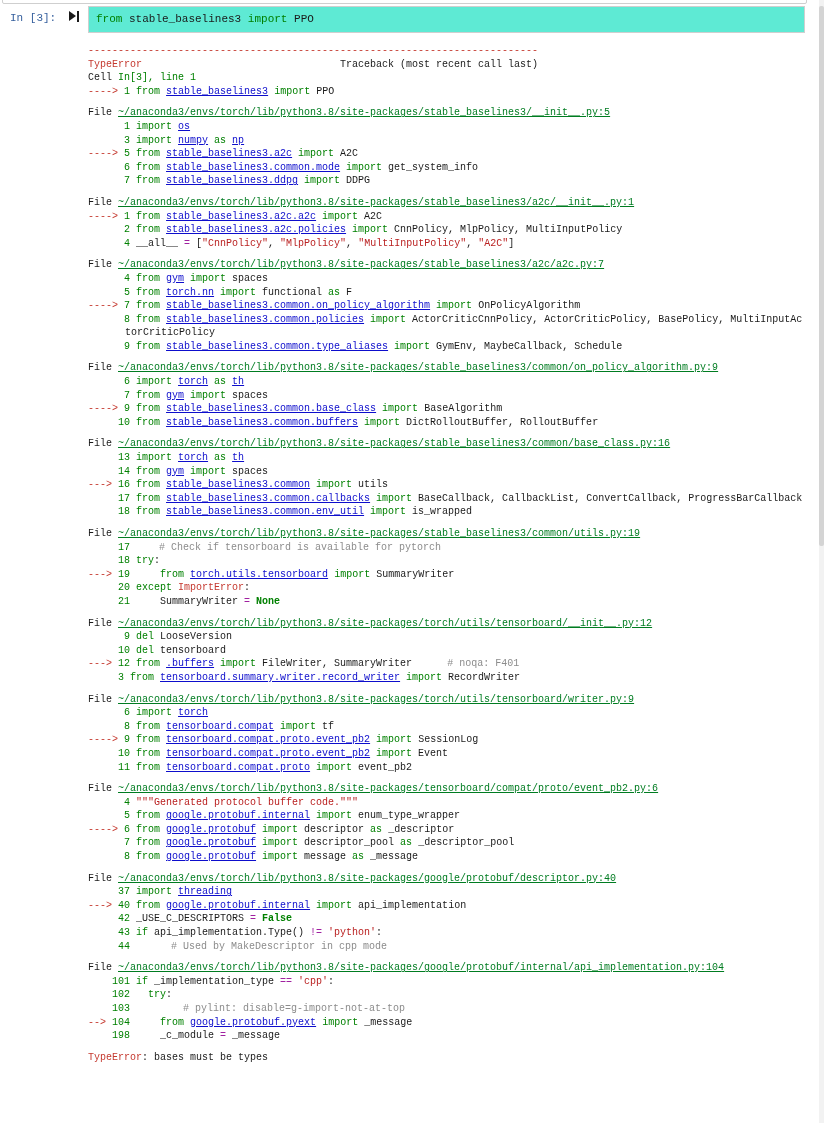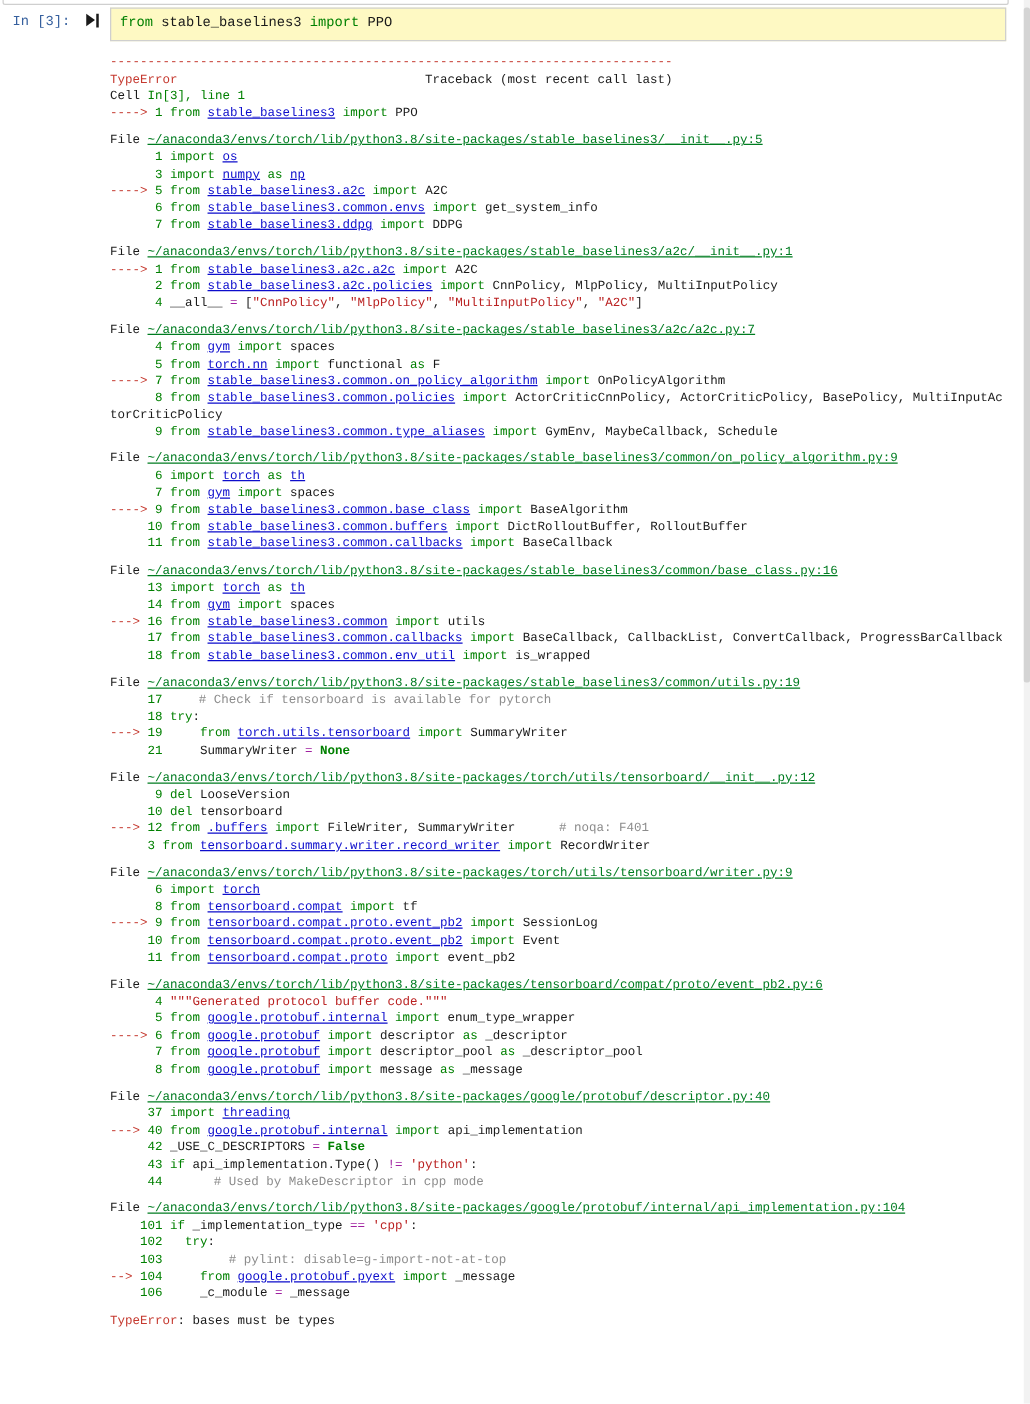--- a/index.html
+++ b/index.html
@@ -9,28 +9,28 @@
   .prev-cell-edge{position:absolute;left:2px;top:-24px;width:803px;height:26px;
         border:1px solid #cfcfcf;border-radius:2px;background:transparent;}
   
   .input-prompt{position:absolute;left:10px;top:13px;font-size:11px;line-height:11px;
         color:var(--prompt_blue);white-space:pre;}
   .run-icon{position:absolute;left:69px;top:11px;width:12px;height:11px;}
   .run-icon .tri{position:absolute;left:0;top:0;width:0;height:0;
         border-left:7px solid #1a1a1a;border-top:5.5px solid transparent;border-bottom:5.5px solid transparent;}
   .run-icon .bar{position:absolute;left:8px;top:0;width:2px;height:11px;background:#1a1a1a;}
   .input-box{position:absolute;left:88px;top:6px;width:717px;height:27px;
-        background:#fef9c3;border:1px solid #cfcfcf;box-sizing:border-box;}
+        background:#5eead4;border:1px solid #cfcfcf;box-sizing:border-box;}
   .input-code{padding:5px 0 0 7px;font-size:11px;line-height:15px;white-space:pre;color:#1a1a1a;}
   
   .tb-out{position:absolute;left:0;top:44px;width:824px;font-size:10px;line-height:13.6px;}
   .sec{margin-top:8px;}
   .sec:first-child{margin-top:0;}
   .line{padding-left:88px;white-space:pre;color:#1a1a1a;}
-  .line.wrap{}
+  .line.wrap{margin-left:37px;}
   
   .tk-t{color:#1a1a1a;}
   .tk-r{color:var(--error_red);}
   .tk-g{color:var(--keyword_green);}
   .tk-gb{color:var(--keyword_green);font-weight:bold;}
   .tk-b{color:var(--module_blue);text-decoration:underline;}
   .tk-p{color:var(--path_green);text-decoration:underline;}
   .tk-s{color:var(--string_red);}
   .tk-c{color:var(--comment_gray);margin-left:23px;}
   .tk-o{color:var(--operator_purple);}
@@ -61,21 +61,21 @@
         <div class="line"><span class="tk-r">---------------------------------------------------------------------------</span></div>
         <div class="line"><span class="tk-r">TypeError</span><span class="tk-t">                                 Traceback (most recent call last)</span></div>
         <div class="line"><span class="tk-t">Cell </span><span class="tk-g">In[3], line 1</span></div>
         <div class="line"><span class="tk-r">----&gt; </span><span class="tk-g">1</span><span class="tk-t"> </span><span class="tk-g">from</span><span class="tk-t"> </span><span class="tk-b">stable_baselines3</span><span class="tk-t"> </span><span class="tk-g">import</span><span class="tk-t"> PPO</span></div>
       </div>
       <div class="sec">
         <div class="line"><span class="tk-t">File </span><span class="tk-p">~/anaconda3/envs/torch/lib/python3.8/site-packages/stable_baselines3/__init__.py:5</span></div>
         <div class="line"><span class="tk-g">      1 import</span><span class="tk-t"> </span><span class="tk-b">os</span></div>
         <div class="line"><span class="tk-g">      3 import</span><span class="tk-t"> </span><span class="tk-b">numpy</span><span class="tk-t"> </span><span class="tk-g">as</span><span class="tk-t"> </span><span class="tk-b">np</span></div>
         <div class="line"><span class="tk-r">----&gt; </span><span class="tk-g">5 from</span><span class="tk-t"> </span><span class="tk-b">stable_baselines3.a2c</span><span class="tk-t"> </span><span class="tk-g">import</span><span class="tk-t"> A2C</span></div>
-        <div class="line"><span class="tk-g">      6 from</span><span class="tk-t"> </span><span class="tk-b">stable_baselines3.common.envs</span><span class="tk-t"> </span><span class="tk-g">import</span><span class="tk-t"> get_system_info</span></div>
+        <div class="line"><span class="tk-g">      6 from</span><span class="tk-t"> </span><span class="tk-b">stable_baselines3.common.mode</span><span class="tk-t"> </span><span class="tk-g">import</span><span class="tk-t"> get_system_info</span></div>
         <div class="line"><span class="tk-g">      7 from</span><span class="tk-t"> </span><span class="tk-b">stable_baselines3.ddpg</span><span class="tk-t"> </span><span class="tk-g">import</span><span class="tk-t"> DDPG</span></div>
       </div>
       <div class="sec">
         <div class="line"><span class="tk-t">File </span><span class="tk-p">~/anaconda3/envs/torch/lib/python3.8/site-packages/stable_baselines3/a2c/__init__.py:1</span></div>
         <div class="line"><span class="tk-r">----&gt; </span><span class="tk-g">1 from</span><span class="tk-t"> </span><span class="tk-b">stable_baselines3.a2c.a2c</span><span class="tk-t"> </span><span class="tk-g">import</span><span class="tk-t"> A2C</span></div>
         <div class="line"><span class="tk-g">      2 from</span><span class="tk-t"> </span><span class="tk-b">stable_baselines3.a2c.policies</span><span class="tk-t"> </span><span class="tk-g">import</span><span class="tk-t"> CnnPolicy, MlpPolicy, MultiInputPolicy</span></div>
         <div class="line"><span class="tk-g">      4 </span><span class="tk-t">__all__ </span><span class="tk-o">=</span><span class="tk-t"> [</span><span class="tk-s">"CnnPolicy"</span><span class="tk-t">, </span><span class="tk-s">"MlpPolicy"</span><span class="tk-t">, </span><span class="tk-s">"MultiInputPolicy"</span><span class="tk-t">, </span><span class="tk-s">"A2C"</span><span class="tk-t">]</span></div>
       </div>
       <div class="sec">
         <div class="line"><span class="tk-t">File </span><span class="tk-p">~/anaconda3/envs/torch/lib/python3.8/site-packages/stable_baselines3/a2c/a2c.py:7</span></div>
@@ -85,35 +85,35 @@
         <div class="line"><span class="tk-g">      8 from</span><span class="tk-t"> </span><span class="tk-b">stable_baselines3.common.policies</span><span class="tk-t"> </span><span class="tk-g">import</span><span class="tk-t"> ActorCriticCnnPolicy, ActorCriticPolicy, BasePolicy, MultiInputAc</span></div>
         <div class="line wrap"><span class="tk-t">torCriticPolicy</span></div>
         <div class="line"><span class="tk-g">      9 from</span><span class="tk-t"> </span><span class="tk-b">stable_baselines3.common.type_aliases</span><span class="tk-t"> </span><span class="tk-g">import</span><span class="tk-t"> GymEnv, MaybeCallback, Schedule</span></div>
       </div>
       <div class="sec">
         <div class="line"><span class="tk-t">File </span><span class="tk-p">~/anaconda3/envs/torch/lib/python3.8/site-packages/stable_baselines3/common/on_policy_algorithm.py:9</span></div>
         <div class="line"><span class="tk-g">      6 import</span><span class="tk-t"> </span><span class="tk-b">torch</span><span class="tk-t"> </span><span class="tk-g">as</span><span class="tk-t"> </span><span class="tk-b">th</span></div>
         <div class="line"><span class="tk-g">      7 from</span><span class="tk-t"> </span><span class="tk-b">gym</span><span class="tk-t"> </span><span class="tk-g">import</span><span class="tk-t"> spaces</span></div>
         <div class="line"><span class="tk-r">----&gt; </span><span class="tk-g">9 from</span><span class="tk-t"> </span><span class="tk-b">stable_baselines3.common.base_class</span><span class="tk-t"> </span><span class="tk-g">import</span><span class="tk-t"> BaseAlgorithm</span></div>
         <div class="line"><span class="tk-g">     10 from</span><span class="tk-t"> </span><span class="tk-b">stable_baselines3.common.buffers</span><span class="tk-t"> </span><span class="tk-g">import</span><span class="tk-t"> DictRolloutBuffer, RolloutBuffer</span></div>
-        <div class="line"><span class="tk-g">     11 from</span><span class="tk-t"> </span><span class="tk-b">stable_baselines3.common.callbacks</span><span class="tk-t"> </span><span class="tk-g">import</span><span class="tk-t"> BaseCallback</span></div>
       </div>
       <div class="sec">
         <div class="line"><span class="tk-t">File </span><span class="tk-p">~/anaconda3/envs/torch/lib/python3.8/site-packages/stable_baselines3/common/base_class.py:16</span></div>
         <div class="line"><span class="tk-g">     13 import</span><span class="tk-t"> </span><span class="tk-b">torch</span><span class="tk-t"> </span><span class="tk-g">as</span><span class="tk-t"> </span><span class="tk-b">th</span></div>
         <div class="line"><span class="tk-g">     14 from</span><span class="tk-t"> </span><span class="tk-b">gym</span><span class="tk-t"> </span><span class="tk-g">import</span><span class="tk-t"> spaces</span></div>
         <div class="line"><span class="tk-r">---&gt; </span><span class="tk-g">16 from</span><span class="tk-t"> </span><span class="tk-b">stable_baselines3.common</span><span class="tk-t"> </span><span class="tk-g">import</span><span class="tk-t"> utils</span></div>
         <div class="line"><span class="tk-g">     17 from</span><span class="tk-t"> </span><span class="tk-b">stable_baselines3.common.callbacks</span><span class="tk-t"> </span><span class="tk-g">import</span><span class="tk-t"> BaseCallback, CallbackList, ConvertCallback, ProgressBarCallback</span></div>
         <div class="line"><span class="tk-g">     18 from</span><span class="tk-t"> </span><span class="tk-b">stable_baselines3.common.env_util</span><span class="tk-t"> </span><span class="tk-g">import</span><span class="tk-t"> is_wrapped</span></div>
       </div>
       <div class="sec">
         <div class="line"><span class="tk-t">File </span><span class="tk-p">~/anaconda3/envs/torch/lib/python3.8/site-packages/stable_baselines3/common/utils.py:19</span></div>
         <div class="line"><span class="tk-g">     17 </span><span class="tk-c"># Check if tensorboard is available for pytorch</span></div>
         <div class="line"><span class="tk-g">     18 try</span><span class="tk-t">:</span></div>
         <div class="line"><span class="tk-r">---&gt; </span><span class="tk-g">19</span><span class="tk-t">     </span><span class="tk-g">from</span><span class="tk-t"> </span><span class="tk-b">torch.utils.tensorboard</span><span class="tk-t"> </span><span class="tk-g">import</span><span class="tk-t"> SummaryWriter</span></div>
+        <div class="line"><span class="tk-g">     20 except</span><span class="tk-t"> </span><span class="tk-r">ImportError</span><span class="tk-t">:</span></div>
         <div class="line"><span class="tk-g">     21</span><span class="tk-t">     SummaryWriter </span><span class="tk-o">=</span><span class="tk-t"> </span><span class="tk-gb">None</span></div>
       </div>
       <div class="sec">
         <div class="line"><span class="tk-t">File </span><span class="tk-p">~/anaconda3/envs/torch/lib/python3.8/site-packages/torch/utils/tensorboard/__init__.py:12</span></div>
         <div class="line"><span class="tk-g">      9 del</span><span class="tk-t"> LooseVersion</span></div>
         <div class="line"><span class="tk-g">     10 del</span><span class="tk-t"> tensorboard</span></div>
         <div class="line"><span class="tk-r">---&gt; </span><span class="tk-g">12 from</span><span class="tk-t"> </span><span class="tk-b">.buffers</span><span class="tk-t"> </span><span class="tk-g">import</span><span class="tk-t"> FileWriter, SummaryWriter  </span><span class="tk-c"># noqa: F401</span></div>
         <div class="line"><span class="tk-g">     3 from</span><span class="tk-t"> </span><span class="tk-b">tensorboard.summary.writer.record_writer</span><span class="tk-t"> </span><span class="tk-g">import</span><span class="tk-t"> RecordWriter</span></div>
       </div>
       <div class="sec">
@@ -139,21 +139,21 @@
         <div class="line"><span class="tk-g">     42 </span><span class="tk-t">_USE_C_DESCRIPTORS </span><span class="tk-o">=</span><span class="tk-t"> </span><span class="tk-gb">False</span></div>
         <div class="line"><span class="tk-g">     43 if</span><span class="tk-t"> api_implementation.Type() </span><span class="tk-o">!=</span><span class="tk-t"> </span><span class="tk-s">'python'</span><span class="tk-t">:</span></div>
         <div class="line"><span class="tk-g">     44</span><span class="tk-t">   </span><span class="tk-c"># Used by MakeDescriptor in cpp mode</span></div>
       </div>
       <div class="sec">
         <div class="line"><span class="tk-t">File </span><span class="tk-p">~/anaconda3/envs/torch/lib/python3.8/site-packages/google/protobuf/internal/api_implementation.py:104</span></div>
         <div class="line"><span class="tk-g">    101 if</span><span class="tk-t"> _implementation_type </span><span class="tk-o">==</span><span class="tk-t"> </span><span class="tk-s">'cpp'</span><span class="tk-t">:</span></div>
         <div class="line"><span class="tk-g">    102</span><span class="tk-t">   </span><span class="tk-g">try</span><span class="tk-t">:</span></div>
         <div class="line"><span class="tk-g">    103</span><span class="tk-t">     </span><span class="tk-c"># pylint: disable=g-import-not-at-top</span></div>
         <div class="line"><span class="tk-r">--&gt; </span><span class="tk-g">104</span><span class="tk-t">     </span><span class="tk-g">from</span><span class="tk-t"> </span><span class="tk-b">google.protobuf.pyext</span><span class="tk-t"> </span><span class="tk-g">import</span><span class="tk-t"> _message</span></div>
-        <div class="line"><span class="tk-g">    106</span><span class="tk-t">     _c_module </span><span class="tk-o">=</span><span class="tk-t"> _message</span></div>
+        <div class="line"><span class="tk-g">    198</span><span class="tk-t">     _c_module </span><span class="tk-o">=</span><span class="tk-t"> _message</span></div>
       </div>
       <div class="sec">
         <div class="line"><span class="tk-r">TypeError</span><span class="tk-t">: bases must be types</span></div>
       </div>
     </div>
 
   <div class="scroll-track">
     <div class="scroll-thumb"></div>
   </div>
 

